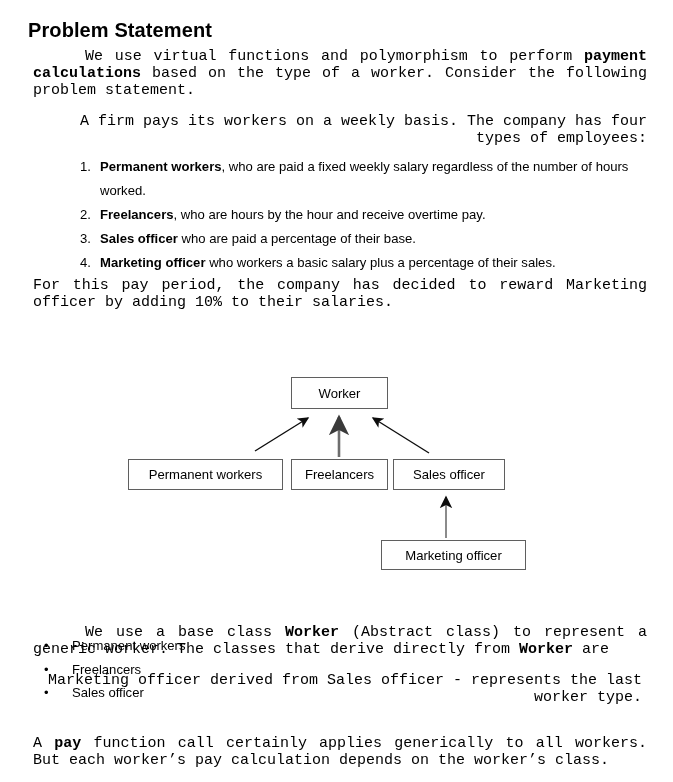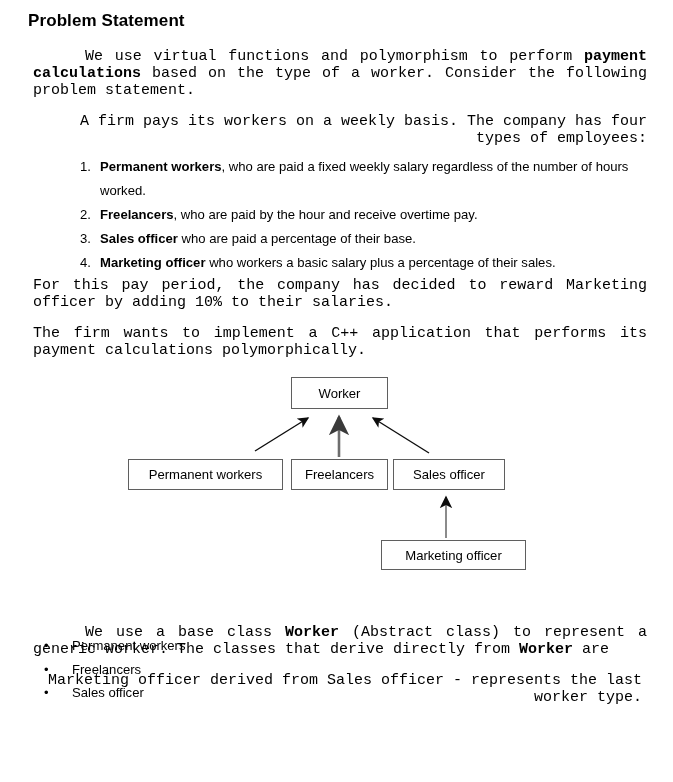--- a/index.html
+++ b/index.html
@@ -19,22 +19,22 @@
     position: relative;
     width: 673px;
     height: 782px;
     box-sizing: border-box;
   }
 
   
   .heading {
     position: absolute;
     left: 28px;
-    top: 11px;
-    font-size: 17px;
+    top: 19px;
+    font-size: 20px;
     font-weight: bold;
     letter-spacing: 0.1px;
   }
 
   .para {
     position: absolute;
     left: 33px;
     width: 614px;
     font-size: 15px;
     line-height: 17px;
@@ -127,33 +127,32 @@
 
   <div class="para" style="top:48px;"><span class="ind"></span><span>We use virtual functions and polymorphism to perform </span><b>payment calculations</b><span> based on the type of a worker. Consider the following problem statement.</span></div>
 
   <div class="para nojust" style="top:113px;">A firm pays its workers on a weekly basis. The company has four types of employees:</div>
 
   <div class="olist">
     <div class="li">
       <span class="num">1.</span><b>Permanent workers</b><span>, who are paid a fixed weekly salary regardless of the number of hours worked.</span>
     </div>
     <div class="li">
-      <span class="num">2.</span><b>Freelancers</b><span>, who are paid by the hour and receive overtime pay.</span>
+      <span class="num">2.</span><b>Freelancers</b><span>, who are hours by the hour and receive overtime pay.</span>
     </div>
     <div class="li">
       <span class="num">3.</span><b>Sales officer</b><span> who are paid a percentage of their base.</span>
     </div>
     <div class="li">
       <span class="num">4.</span><b>Marketing officer</b><span> who workers a basic salary plus a percentage of their sales.</span>
     </div>
   </div>
 
   <div class="para" style="top:277px;">For this pay period, the company has decided to reward Marketing officer by adding 10% to their salaries.</div>
 
-  <div class="para" style="top:325px;">The firm wants to implement a C++ application that performs its payment calculations polymorphically.</div>
 
   <div class="diagram">
 
     <svg class="svg-arrows" viewBox="0 0 673 782">
       <defs>
         <marker id="ah-black" markerWidth="9" markerHeight="9" refX="7" refY="4.5" orient="auto">
           <path d="M0,0.6 L8,4.5 L0,8.4 L2,4.5 Z" fill="#0d0d0d"></path>
         </marker>
         <marker id="ah-gray" markerWidth="9" markerHeight="9" refX="7" refY="4.5" orient="auto">
           <path d="M0,0.6 L8,4.5 L0,8.4 L2,4.5 Z" fill="#3a3a3a"></path>
@@ -189,14 +188,15 @@
     <div class="li">
       <span class="dot">•</span><span>Freelancers</span>
     </div>
     <div class="li">
       <span class="dot">•</span><span>Sales officer</span>
     </div>
   </div>
 
   <div class="para nojust" style="top:672px; left:28px;">Marketing officer derived from Sales officer - represents the last worker type.</div>
 
+  <div class="para" style="top:735px;"><span>A </span><b>pay</b><span> function call certainly applies generically to all workers. But each worker’s pay calculation depends on the worker’s class.</span></div>
 
 </div>
 
 </body></html>

